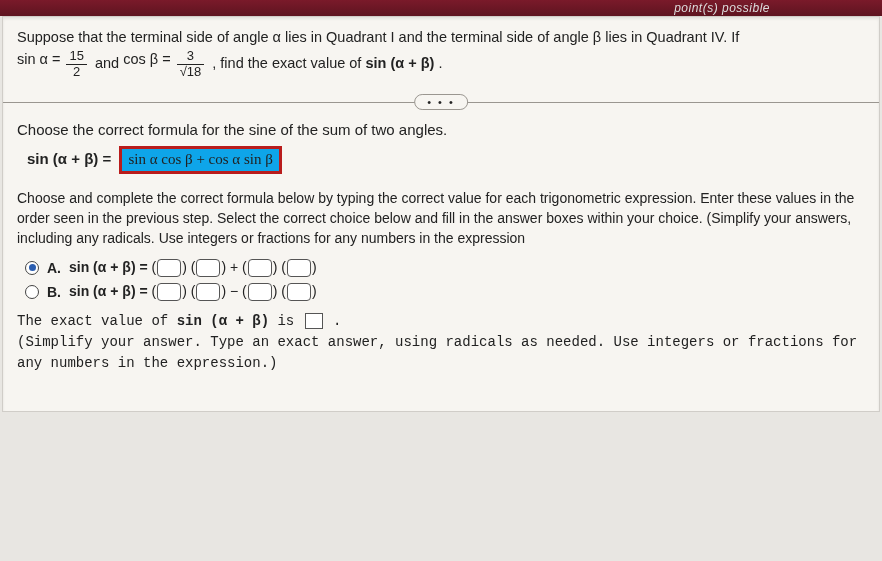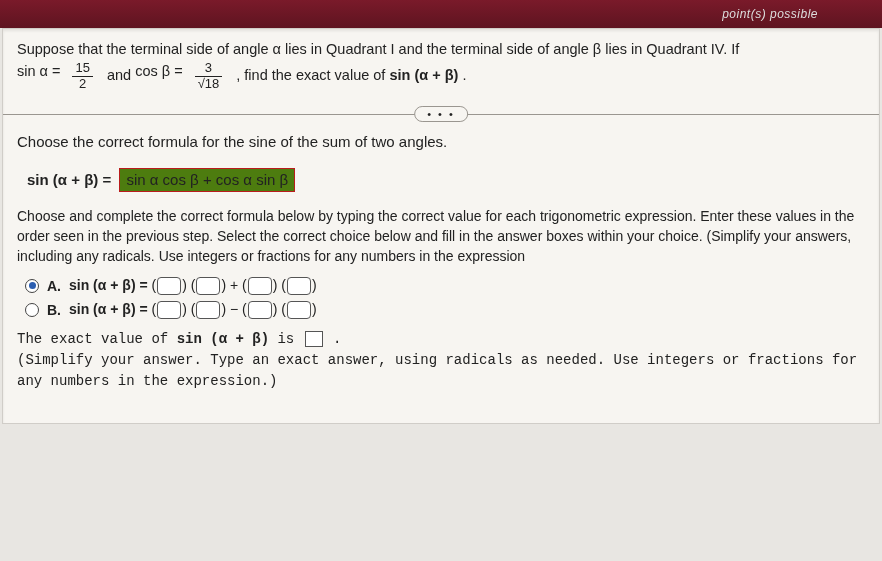--- a/index.html
+++ b/index.html
@@ -4,28 +4,28 @@
   <style>
     * { box-sizing: border-box; margin: 0; padding: 0; }
     html, body { width: 882px; height: 561px; }
     body {
       font-family: Arial, Helvetica, sans-serif;
       font-size: 14px;
       color: #222;
       background: #e8e6e2;
     }
     .header-bar {
-      height: 28px;
+      height: 16px;
       background: linear-gradient(#7a1a2a, #5e1420);
       display: flex;
       align-items: center;
       justify-content: flex-end;
       color: #ddd;
       font-size: 12px;
-      padding-right: 64px;
+      padding-right: 112px;
       font-style: italic;
       letter-spacing: 0.5px;
     }
     .content-wrapper {
       background: #f7f5f1;
       border: 1px solid #d0cdc8;
       margin: 0 2px;
       height: 396px;
       overflow: hidden;
       box-shadow: inset 0 2px 3px rgba(0,0,0,0.08);
@@ -35,38 +35,39 @@
     }
     .problem-text {
       line-height: 1.5;
       font-size: 14.5px;
     }
     .frac {
       display: inline-block;
       vertical-align: middle;
       text-align: center;
       font-size: 13px;
-      margin: 0 10px;
+      margin: 0 4px;
     }
     .frac .num { display: block; border-bottom: 1px solid #222; padding: 0 3px; line-height: 1.15; }
     .frac .den { display: block; padding: 0 3px; line-height: 1.15; }
     .inline-eq { display: inline-flex; align-items: flex-start; gap: 2px; vertical-align: middle; }
     .hr-wrap { position: relative; margin: 12px 0 8px 0; }
     .hr-line { border: none; border-top: 1px solid #9a9690; }
     .pill {
       position: absolute; left: 50%; top: -8px; transform: translateX(-50%);
       background: #f7f5f1; border: 1px solid #9a9690; border-radius: 10px;
       padding: 1px 12px; font-size: 11px; letter-spacing: 2px; cursor: pointer;
     }
     .formula-box {
-      border: 1px solid #b91c1c;
+      border: 3px solid #b91c1c;
       padding: 2px 6px 3px 6px;
       display: inline-block;
       margin-left: 4px;
-      background: #4d7c0f;
+      background: #0ea5e9;
+      font-family: Liberation Serif, serif;
     }
     .radio-row {
       display: flex;
       align-items: center;
       gap: 8px;
       margin: 6px 0 6px 8px;
       font-size: 14px;
     }
     .radio-circ {
       width: 14px; height: 14px; border-radius: 50%; border: 1.5px solid #444;
@@ -88,21 +89,21 @@
     }
     .ans-rect {
       display: inline-block;
       width: 18px;
       height: 16px;
       border: 1.5px solid #555;
       background: #fff;
       vertical-align: middle;
       margin: 0 2px;
     }
-    .subhead { font-size: 15px; margin-bottom: 18px; }
+    .subhead { font-size: 15px; margin-bottom: 8px; }
     .step-sub { font-size: 14px; line-height: 1.45; margin-bottom: 10px; }
     .formula-line { font-size: 15px; margin: 4px 0 14px 10px; }
     .final-block { margin-top: 10px; font-size: 14px; line-height: 1.5; font-family: Liberation Mono, monospace; }
     b { font-weight: bold; }
   </style>
 </head>
 <body>
 
 <div class="header-bar">
   <span>point(s) possible</span>

